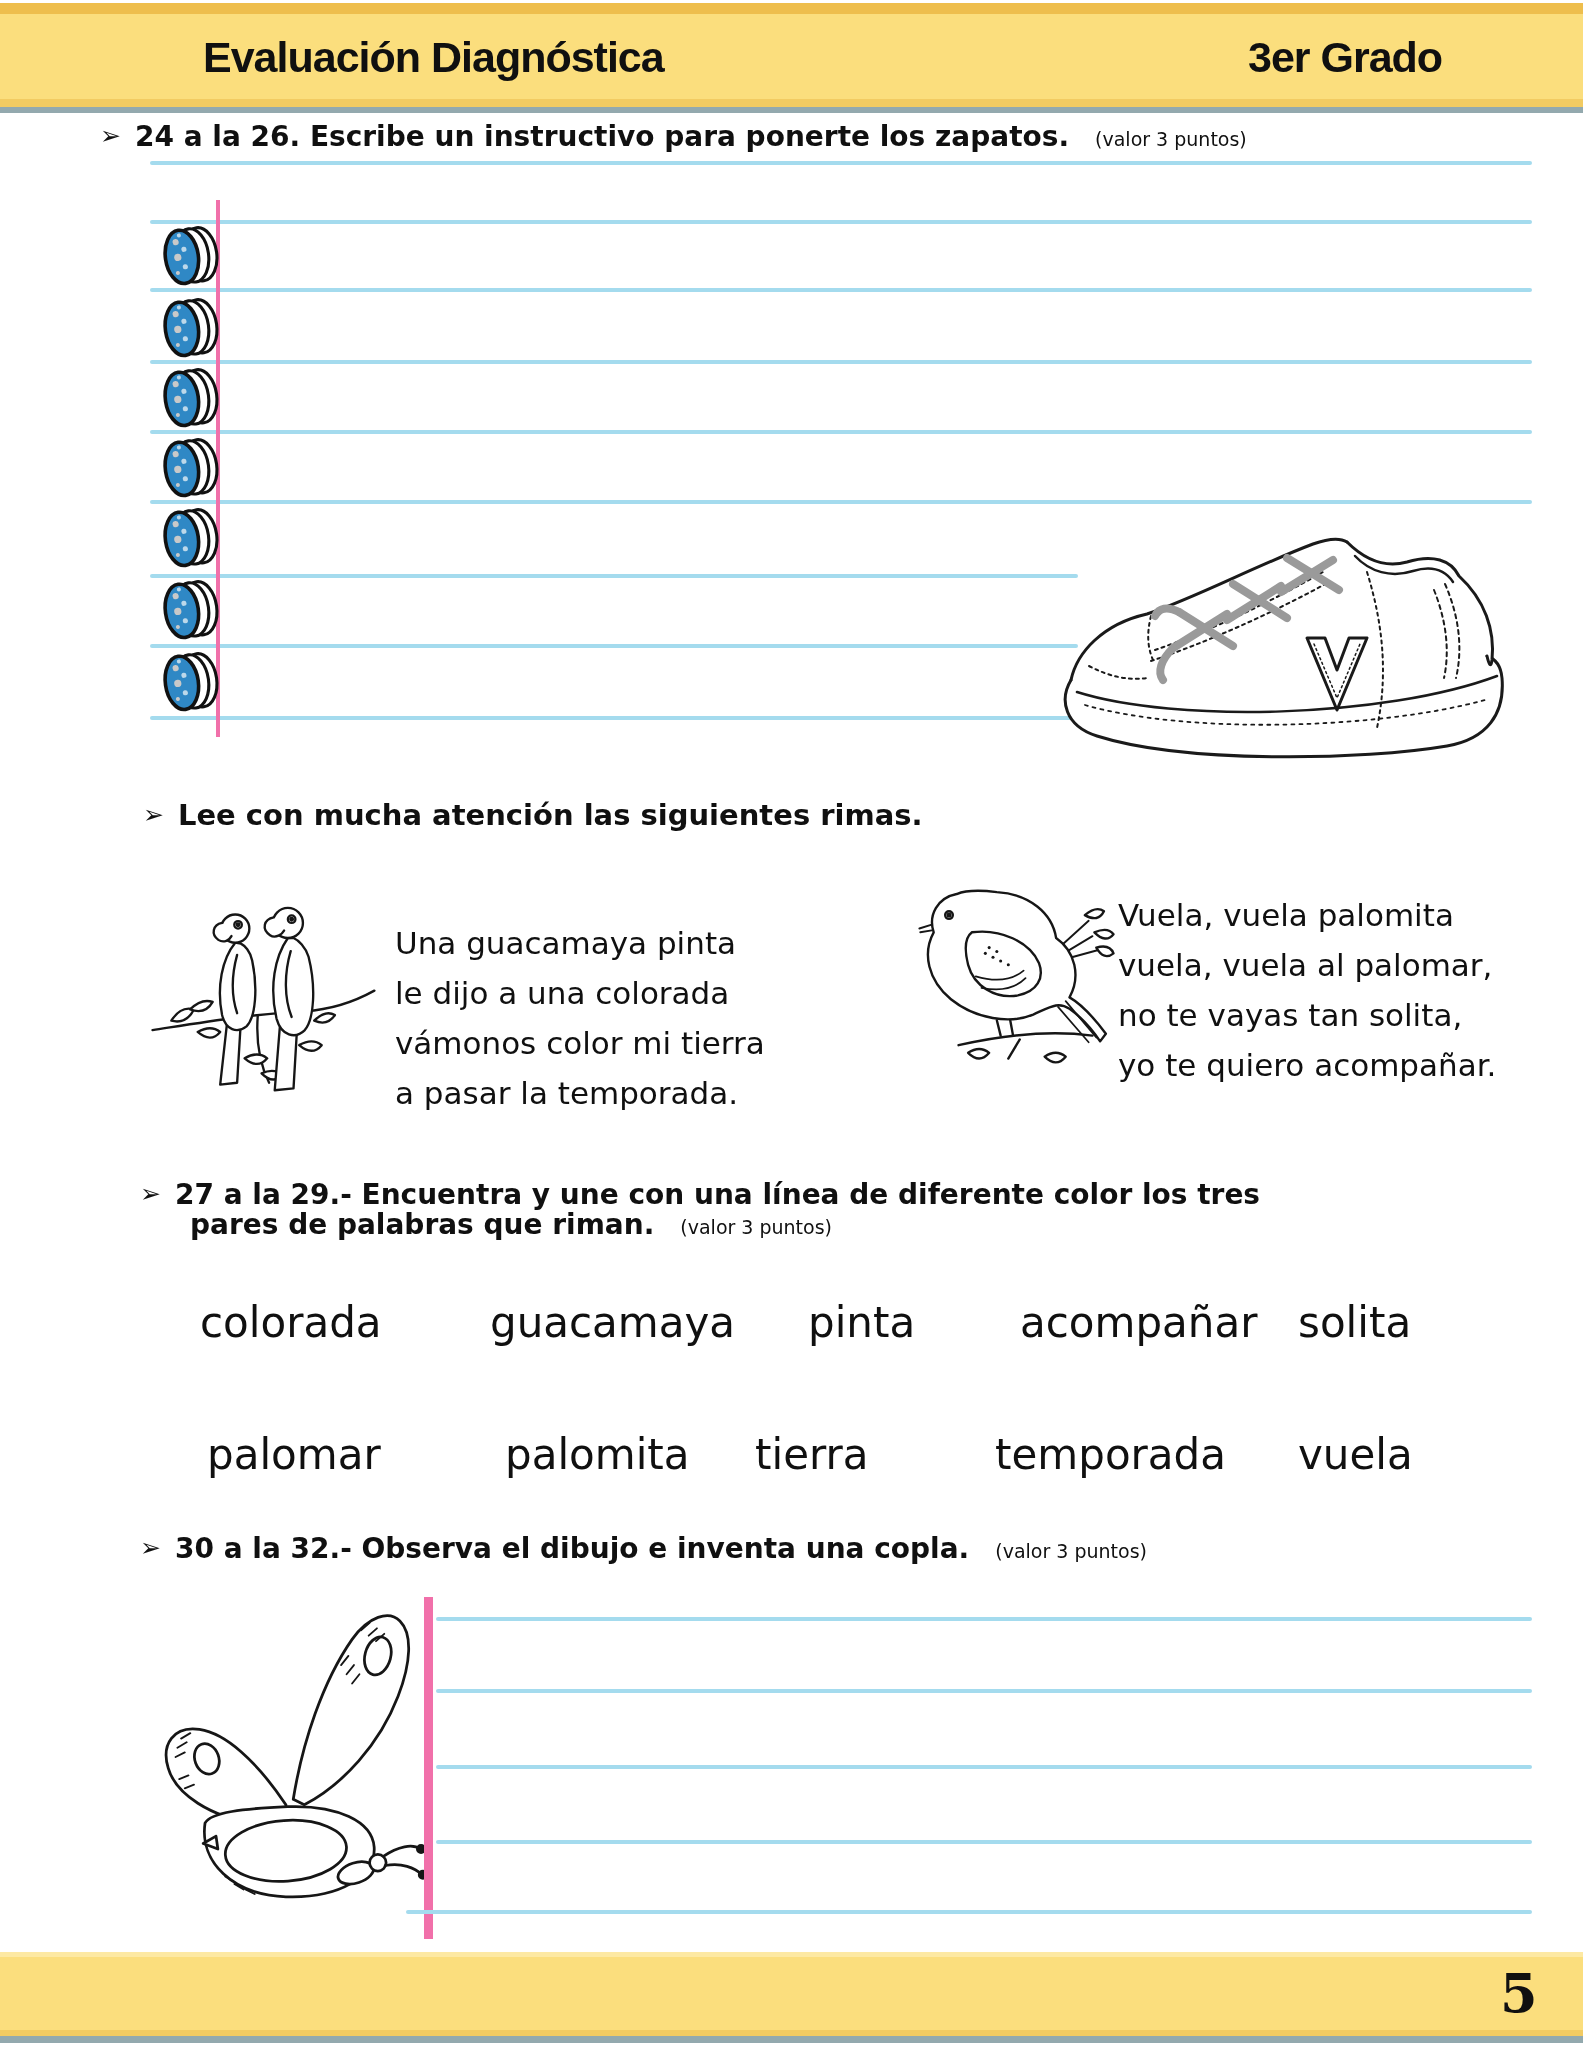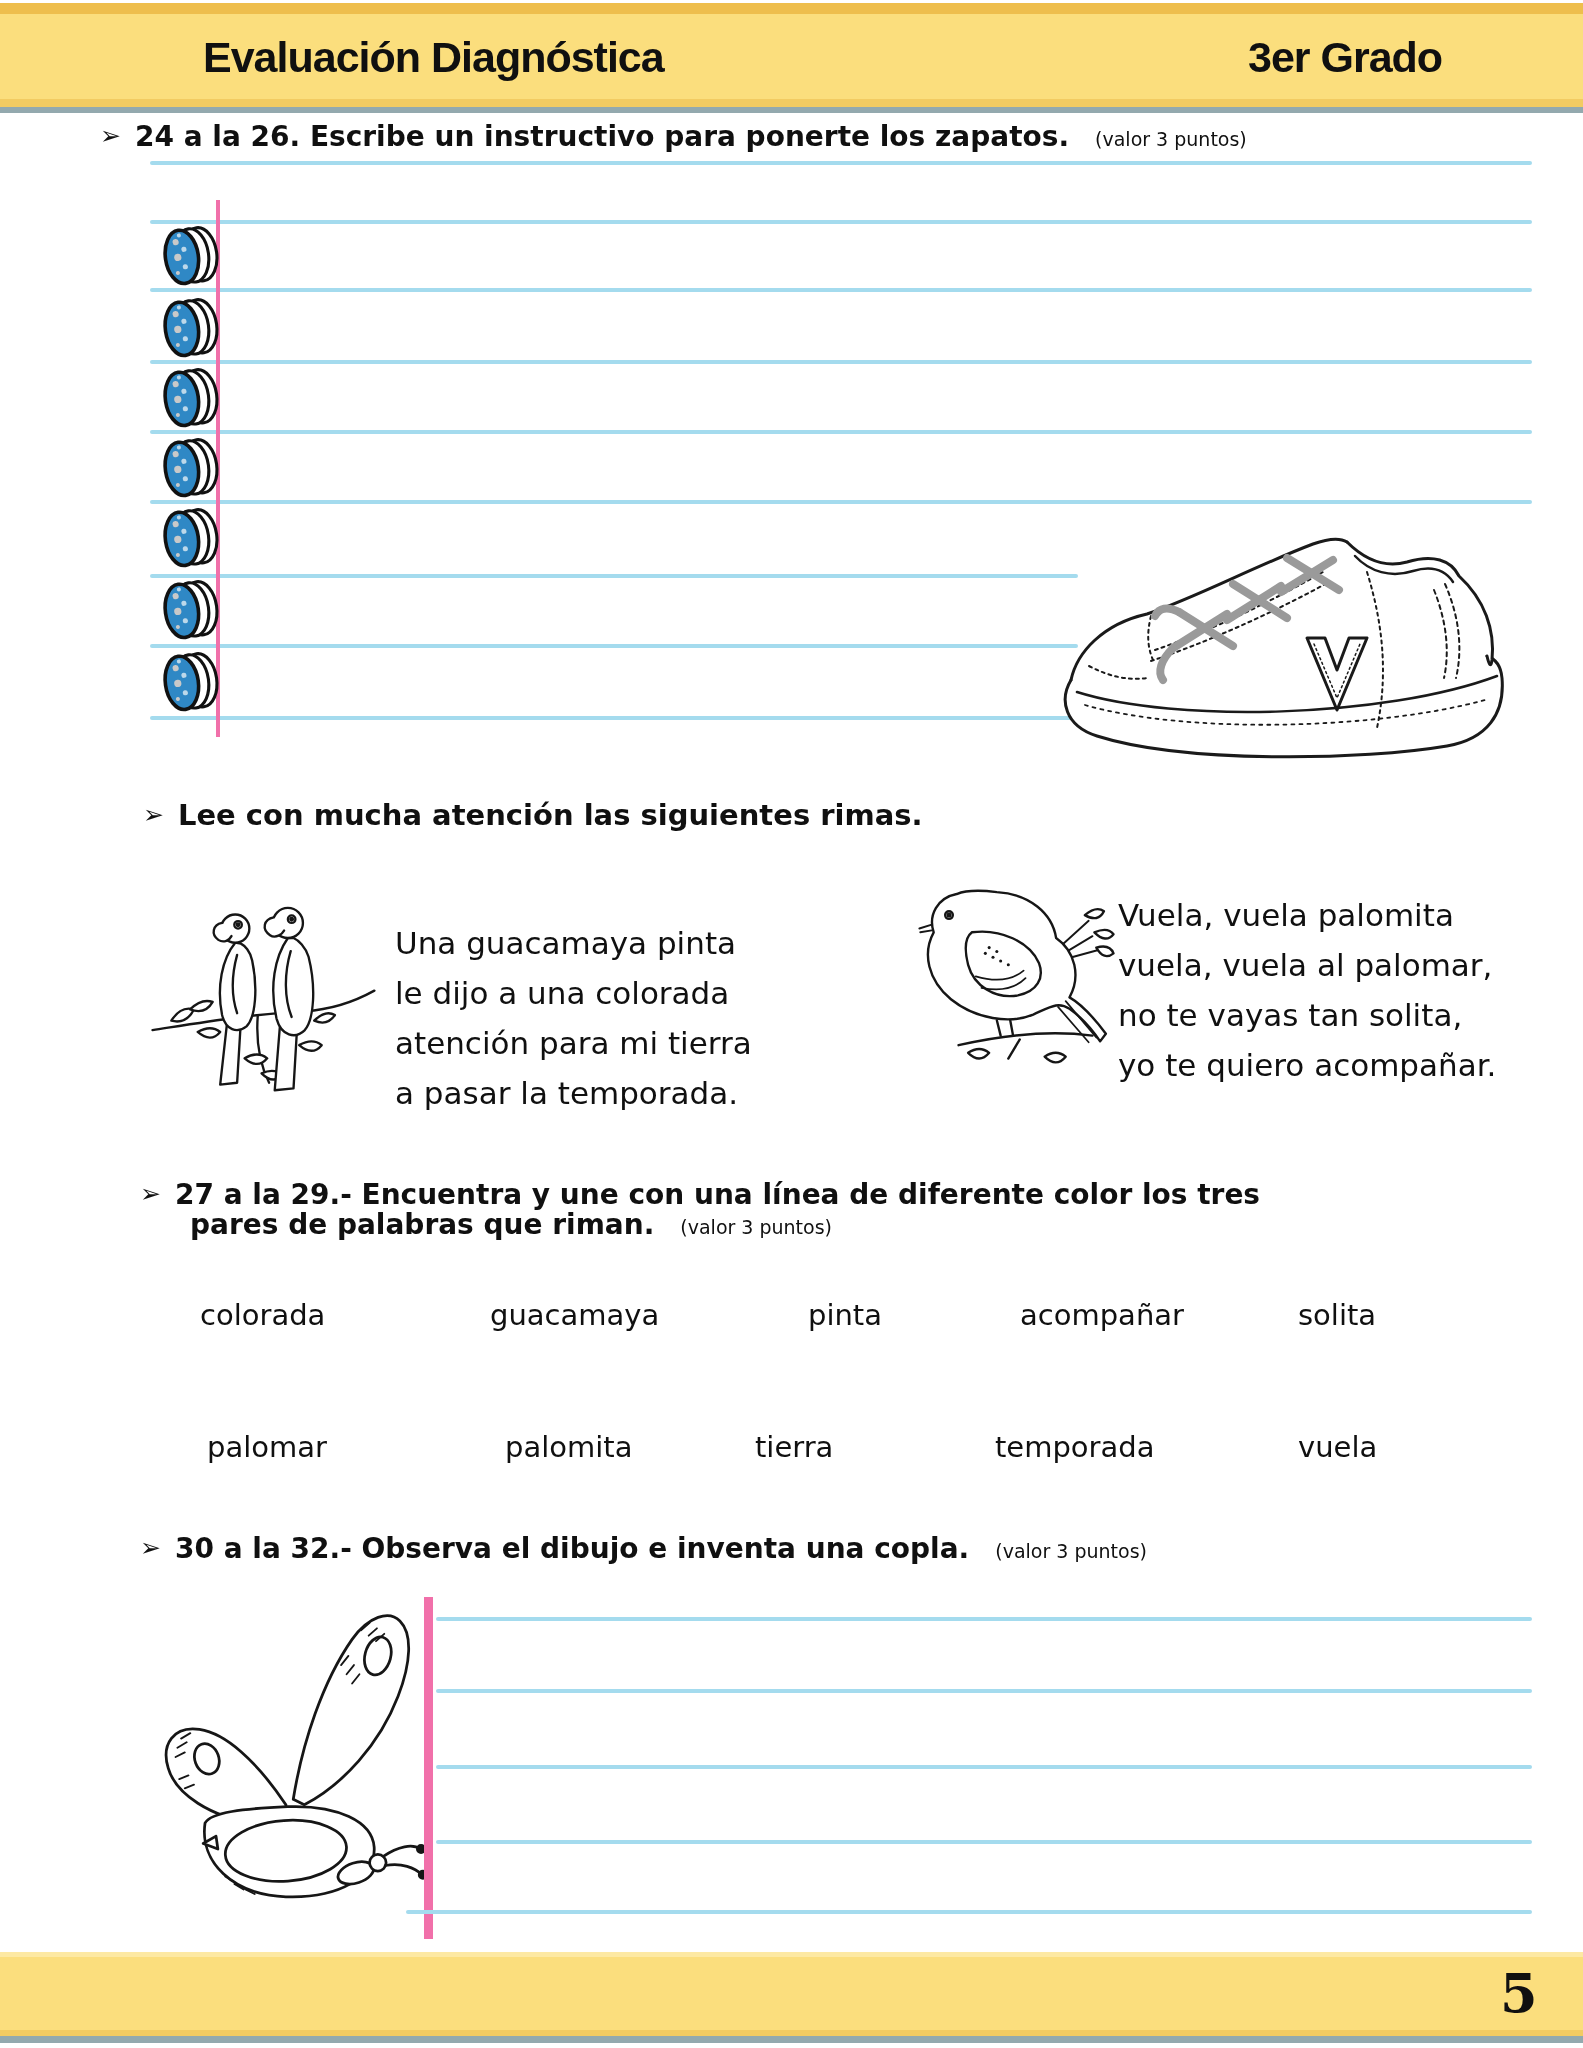--- a/index.html
+++ b/index.html
@@ -30,21 +30,21 @@
   .qrow{position:absolute;white-space:nowrap;}
   .bullet{font-size:25px;margin-right:14px;vertical-align:2px;}
   .qtext{font-weight:700;font-size:28px;}
   .points{font-size:19px;font-weight:400;margin-left:26px;}
   
   .rule{position:absolute;height:4px;background:var(--rule-blue);border-radius:2px;}
   .margin-v{position:absolute;background:var(--margin-pink);}
   .hole{position:absolute;width:66px;height:68px;}
   
   .rhyme{position:absolute;font-size:31px;line-height:50px;white-space:nowrap;}
-  .word{position:absolute;font-size:29px;white-space:nowrap;}
+  .word{position:absolute;font-size:42px;white-space:nowrap;}
   .art{position:absolute;}
   svg{display:block;}
 </style>
 </head>
 <body>
 
 <div id="page">
 
   <div class="strip hdr-gold-top"></div>
   <div class="strip hdr-yellow"></div>
@@ -244,21 +244,21 @@
       <circle cx="152" cy="36" r="16"></circle>
       <path d="M137,30 C126,32 124,43 133,49 C139,53 146,48 148,44"></path>
       <circle cx="156" cy="32" r="4"></circle>
         <circle cx="156" cy="32" r="1.4" fill="#161616"></circle>
       <path d="M155,66 C148,90 148,116 156,136" fill="none"></path>
     </svg>
   </div>
   <div class="rhyme" style="left:395px;top:918px;">
     <div>Una guacamaya pinta</div>
     <div>le dijo a una colorada</div>
-    <div>atención para mi tierra</div>
+    <div>vámonos color mi tierra</div>
     <div>a pasar la temporada.</div>
   </div>
 
   <div class="art" style="left:905px;top:878px;">
     <svg width="220" height="210" viewBox="0 0 230 210" fill="#fff" stroke="#161616" stroke-width="2.5" stroke-linecap="round" stroke-linejoin="round">
 
       <path d="M150,78 L192,40 M160,82 L204,70 M156,80 L196,56" fill="none" stroke-width="2"></path>
       <path d="M188,34 q12,-10 20,-4 q-6,12 -20,4 Z"></path>
         <path d="M198,52 q14,-6 20,2 q-8,10 -20,-2 Z"></path>
         <path d="M200,68 q14,-4 18,6 q-10,8 -18,-6 Z"></path>

